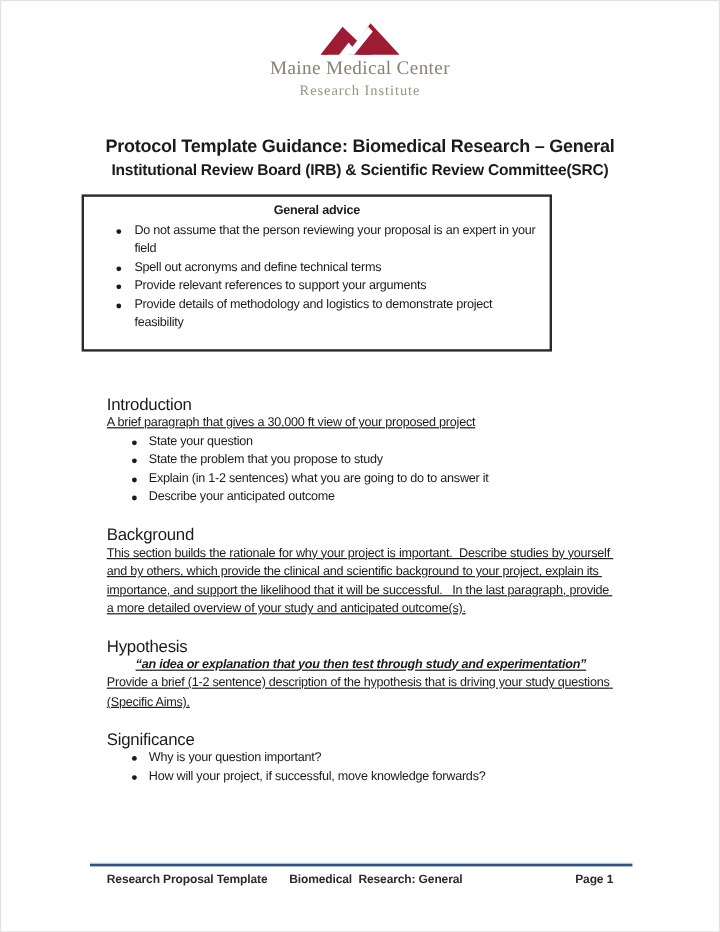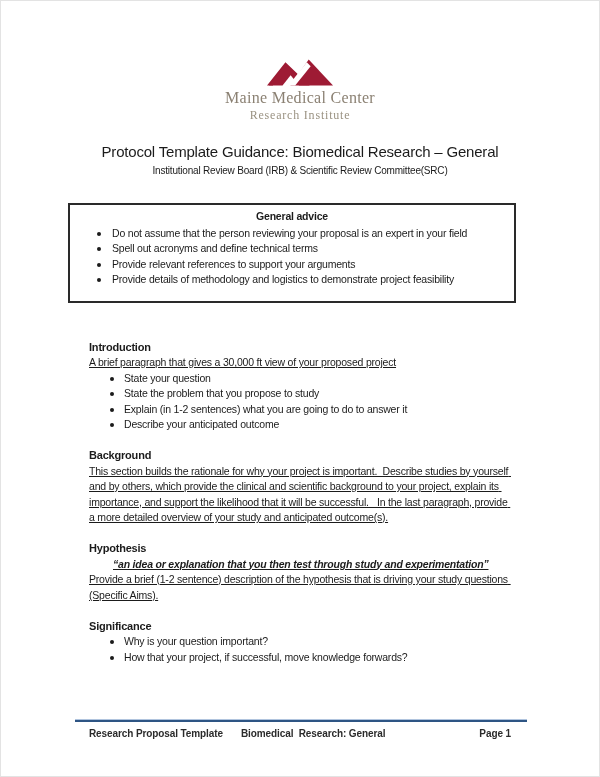--- a/index.html
+++ b/index.html
@@ -12,69 +12,69 @@
     box-sizing:border-box;
     font-family:"Liberation Sans", sans-serif;
     font-size:10.5px;
     letter-spacing:-0.2px;
     line-height:15.5px;
     color:#1b1b1b;
     overflow:hidden;
   }
 
   
-  .logo-block { text-align:center; padding-top:18px;margin-top:40px; }
+  .logo-block { text-align:center; padding-top:18px; }
   .logo-mark { display:block; margin:0 auto; }
   .org-name {
     font-family:"Liberation Serif", serif;
     font-size:16px; line-height:18px;
     color:#8b8173; letter-spacing:0.3px;
     margin-top:3px;
   }
   .org-sub {
     font-family:"Liberation Serif", serif;
     font-size:12px; line-height:14px;
     color:#9a9282; letter-spacing:0.8px;
     margin-top:1px;
   }
 
   
   .doc-title {
-    margin:21px 30px 0;
+    margin:32px 30px 0;
     text-align:center;
     font-size:15px; line-height:18px;
-    font-weight:normal; letter-spacing:-0.2px;
+    font-weight:bold; letter-spacing:-0.2px;
   }
   .doc-subtitle {
     margin:3px 30px 0;
     text-align:center;
-    font-size:10px; line-height:14px;
-    font-weight:normal;
+    font-size:13px; line-height:14px;
+    font-weight:bold;
   }
 
   
   .advice-box {
-    margin:25px 0 0 67px;
-    width:448px;
+    margin:13px 0 0 67px;
+    width:392px;
     box-sizing:border-box;
     border:2px solid #2a2a2a;
     padding:4px 10px 13px 10px;
   }
   .advice-heading { text-align:center; font-weight:bold; }
   ul.blist { margin:1px 0 0 0; padding:0; list-style:none; }
   ul.blist li { position:relative; margin-left:15px; padding-left:17px; }
   ul.blist li::before {
     content:""; position:absolute; left:2px; top:6px;
     width:4px; height:4px; border-radius:50%; background:#1b1b1b;
   }
 
   
   main { display:block; margin:37px 84px 0 88px; }
   section + section { margin-top:15.5px; }
-  h3 { margin:0; font-size:11px; line-height:15.5px; font-weight:bold; }
+  h3 { margin:0; font-size:14px; line-height:15.5px; font-weight:normal; }
   p  { margin:0; white-space:pre-wrap;text-decoration:underline; }
   ul.slist { margin:0; padding:0; list-style:none; }
   ul.slist li { position:relative; margin-left:20px; padding-left:15px; }
   ul.slist li::before {
     content:""; position:absolute; left:1px; top:6px;
     width:4px; height:4px; border-radius:50%; background:#1b1b1b;
   }
   .quote { font-weight:bold; font-style:italic; padding-left:24px; }
 
   
@@ -142,21 +142,21 @@
       <h3>Hypothesis</h3>
       <p class="quote">“an idea or explanation that you then test through study and experimentation”</p>
       <p>Provide a brief (1-2 sentence) description of the hypothesis that is driving your study questions (Specific Aims).</p>
     </section>
 
 
     <section>
       <h3>Significance</h3>
       <ul class="slist">
         <li>Why is your question important?</li>
-        <li>How that your project, if successful, move knowledge forwards?</li>
+        <li>How will your project, if successful, move knowledge forwards?</li>
       </ul>
     </section>
 
   </main>
 
   <div class="footer-rule"></div>
   <footer>
     <span class="footer-left">Research Proposal Template</span>
     <span class="footer-center">Biomedical  Research: General</span>
     <span class="footer-right">Page 1</span>

